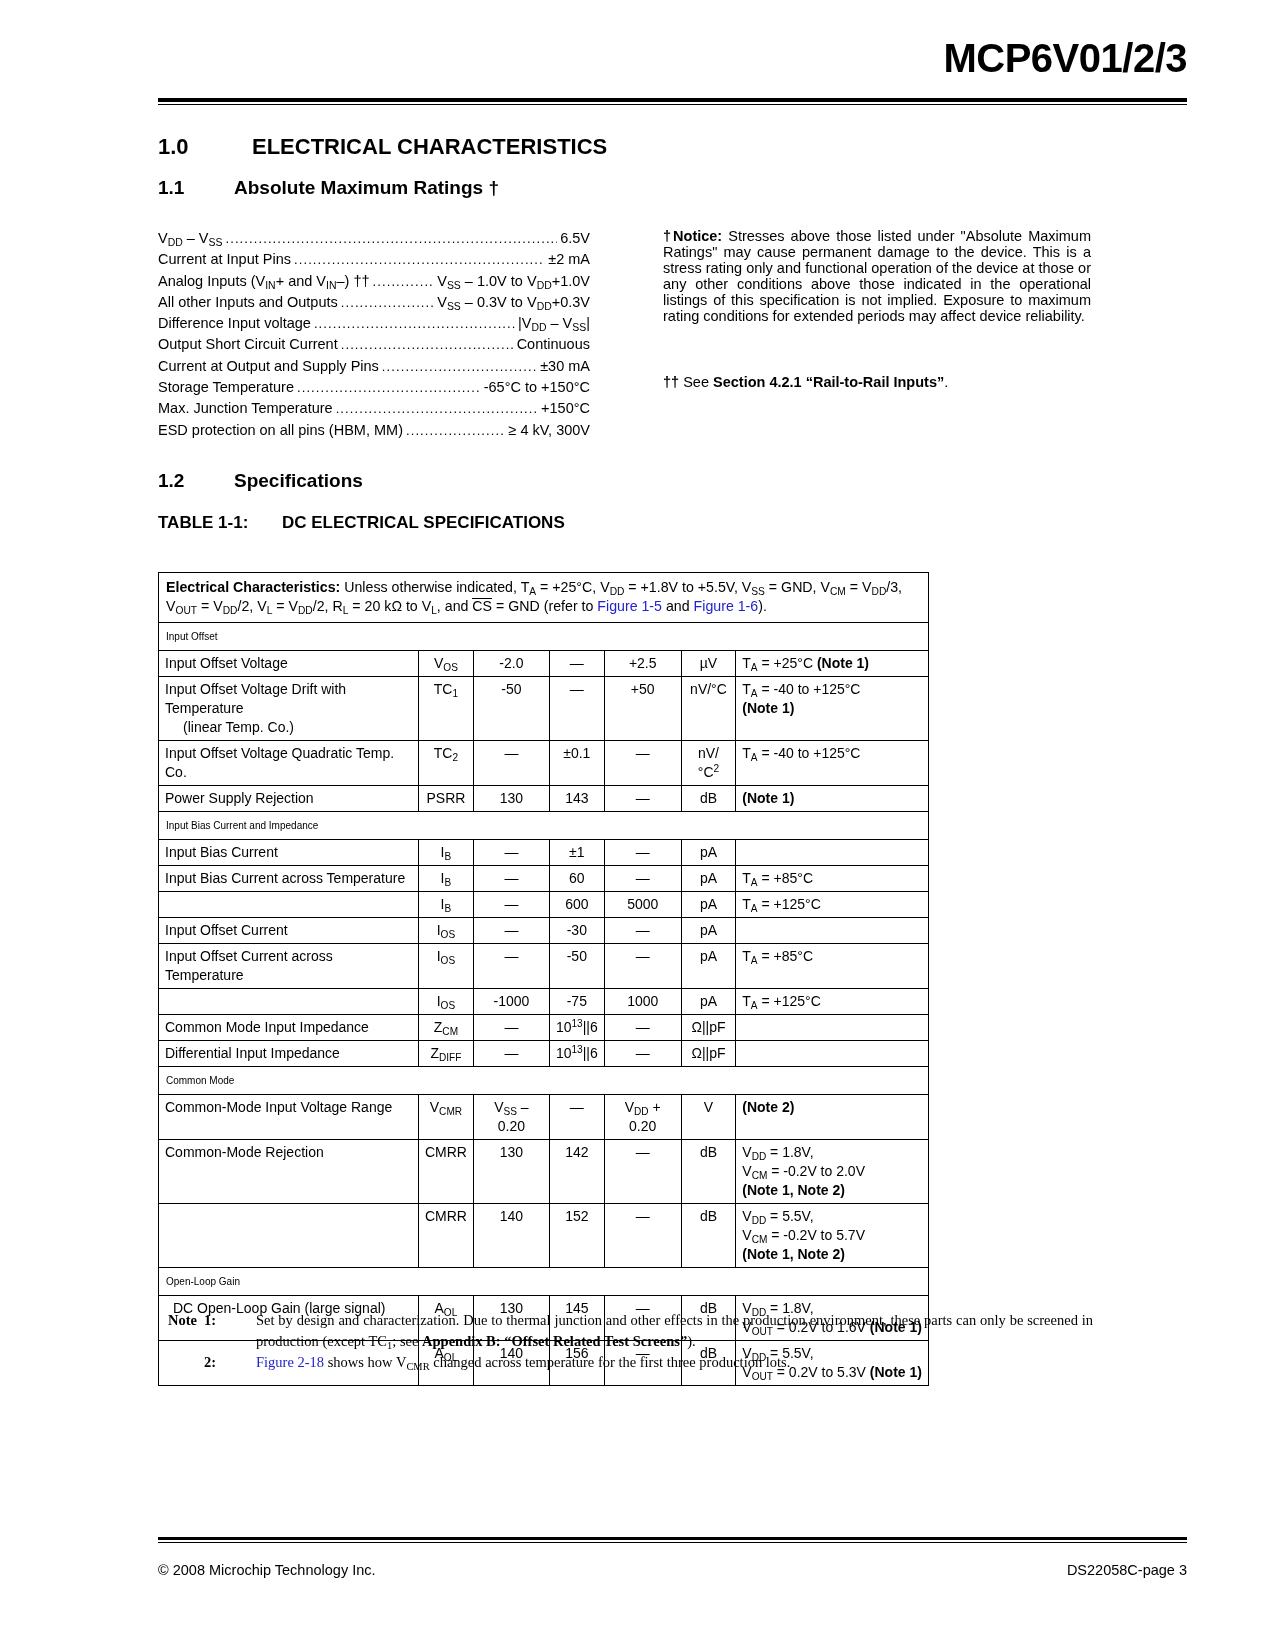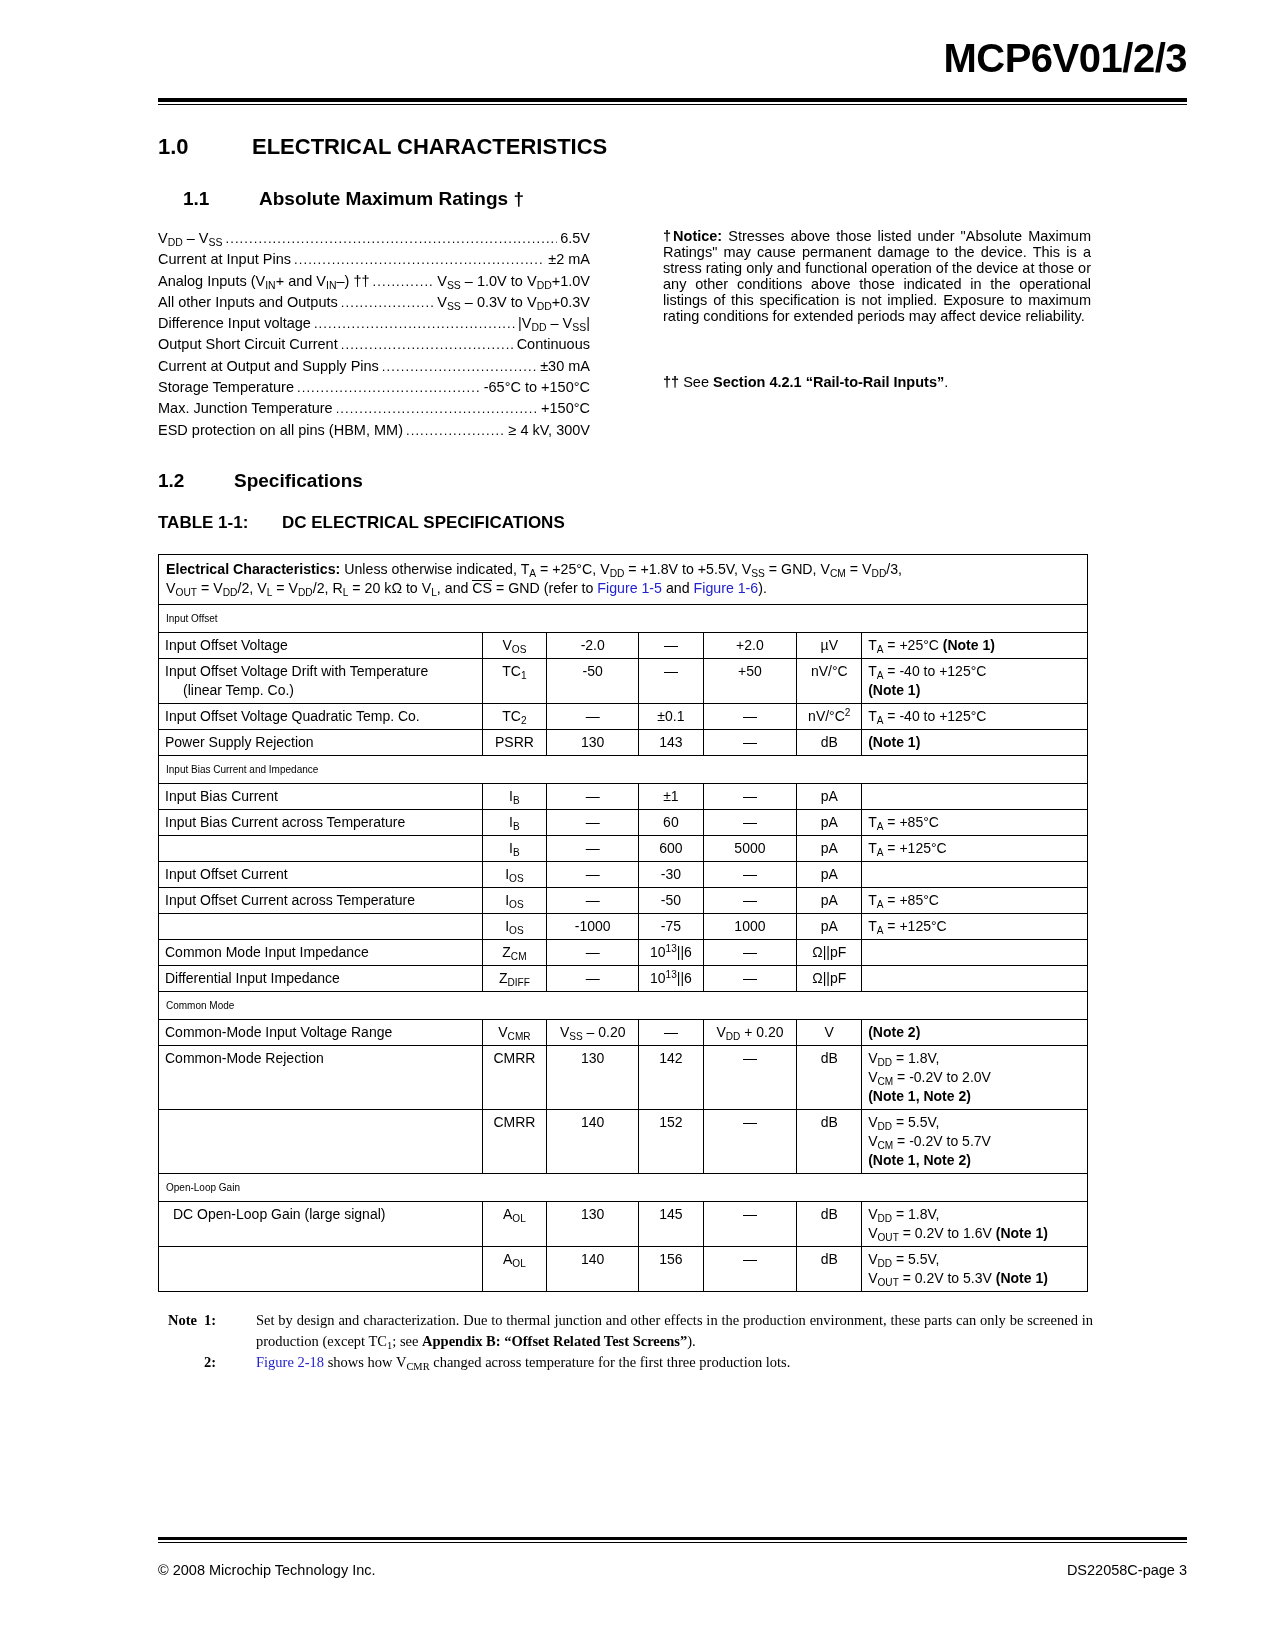--- a/index.html
+++ b/index.html
@@ -109,22 +109,22 @@
     top: 513px;
     font-size: 17px;
     font-weight: bold;
   }
   .tbl-caption .lab { display: inline-block; width: 124px; }
 
   
   table.spec {
     position: absolute;
     left: 158px;
-    top: 554px;
-    width: 930px;
+    top: 572px;
+    width: 771px;
     border-collapse: collapse;
     font-size: 14px;
   }
   table.spec td, table.spec th {
     border: 1px solid #000;
     padding: 3px 6px;
     vertical-align: top;
     font-weight: normal;
     line-height: 19px;
   }
@@ -198,21 +198,21 @@
 
 <div class="page">
 
   <div class="doc-title">MCP6V01/2/3</div>
   <div class="rule-top"></div>
 
   <div class="h1" style="top:134px;">
     <span class="num">1.0</span><span>ELECTRICAL CHARACTERISTICS</span>
   </div>
 
-  <div class="h2" style="top:188px;margin-left:25px;">
+  <div class="h2" style="top:177px;">
     <span class="num">1.1</span><span>Absolute Maximum Ratings †</span>
   </div>
 
   <div class="amr" id="amr-list">
       <div class="amr-row">
         <span class="amr-label">V<sub>DD</sub> – V<sub>SS</sub></span>
         <span class="amr-dots">........................................................................................................................</span>
         <span class="amr-val">6.5V</span>
       </div>
       <div class="amr-row">
@@ -284,21 +284,21 @@
           <td colspan="7" class="tbl-head-note"><b>Electrical Characteristics:</b> Unless otherwise indicated, T<sub>A</sub> = +25°C, V<sub>DD</sub> = +1.8V to +5.5V, V<sub>SS</sub> = GND, V<sub>CM</sub> = V<sub>DD</sub>/3,<br>V<sub>OUT</sub> = V<sub>DD</sub>/2, V<sub>L</sub> = V<sub>DD</sub>/2, R<sub>L</sub> = 20 kΩ to V<sub>L</sub>, and <span class="ovl">CS</span> = GND (refer to <span class="link">Figure 1-5</span> and <span class="link">Figure 1-6</span>).</td>
         </tr>
         <tr class="grouphead">
           <td colspan="7">Input Offset</td>
         </tr>
         <tr>
           <td class="param">Input Offset Voltage</td>
           <td class="c">V<sub>OS</sub></td>
           <td class="c">-2.0</td>
           <td class="c">—</td>
-          <td class="c">+2.0</td>
+          <td class="c">+2.5</td>
           <td class="c">µV</td>
           <td class="l">T<sub>A</sub> = +25°C <b>(Note 1)</b></td>
         </tr>
         <tr>
           <td class="param">Input Offset Voltage Drift with Temperature<span class="sub-line">(linear Temp. Co.)</span></td>
           <td class="c">TC<sub>1</sub></td>
           <td class="c">-50</td>
           <td class="c">—</td>
           <td class="c">+50</td>
           <td class="c">nV/°C</td>

